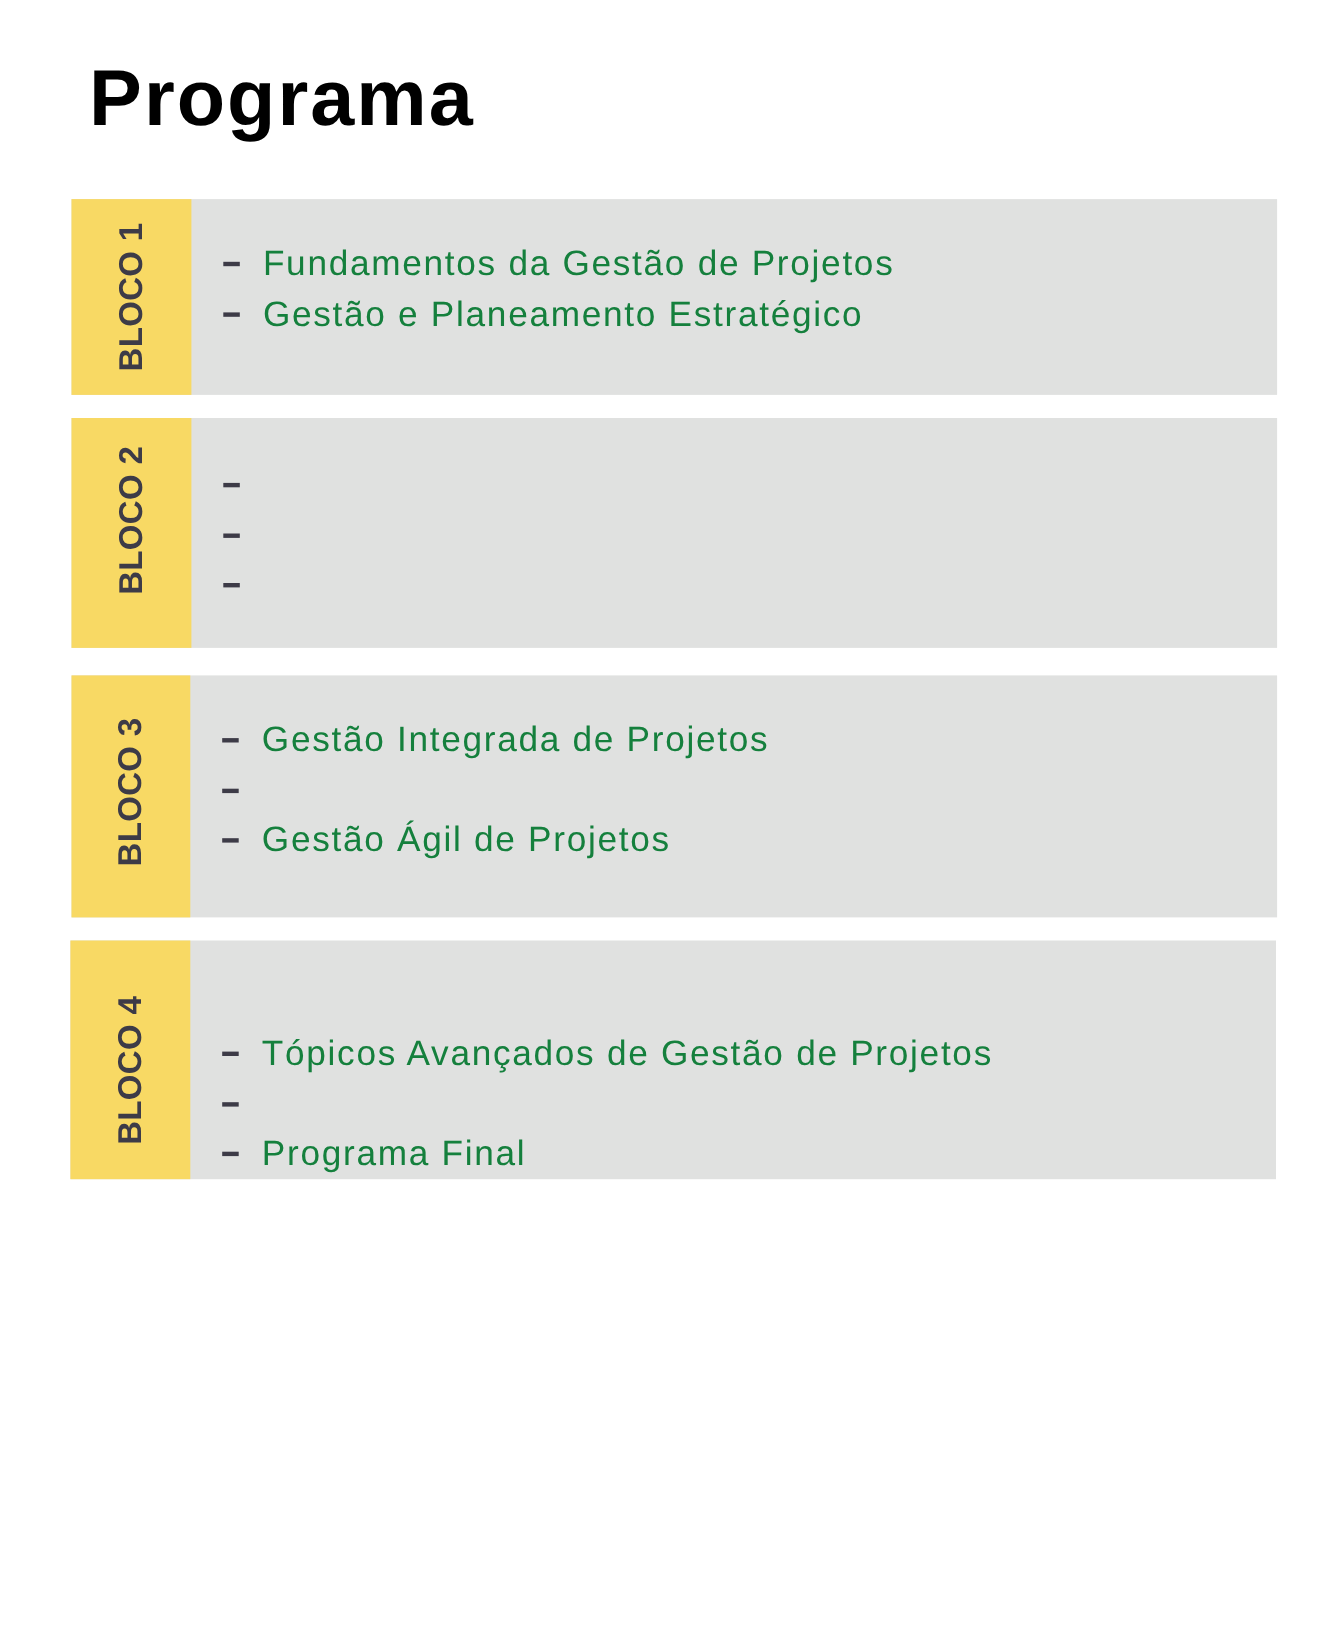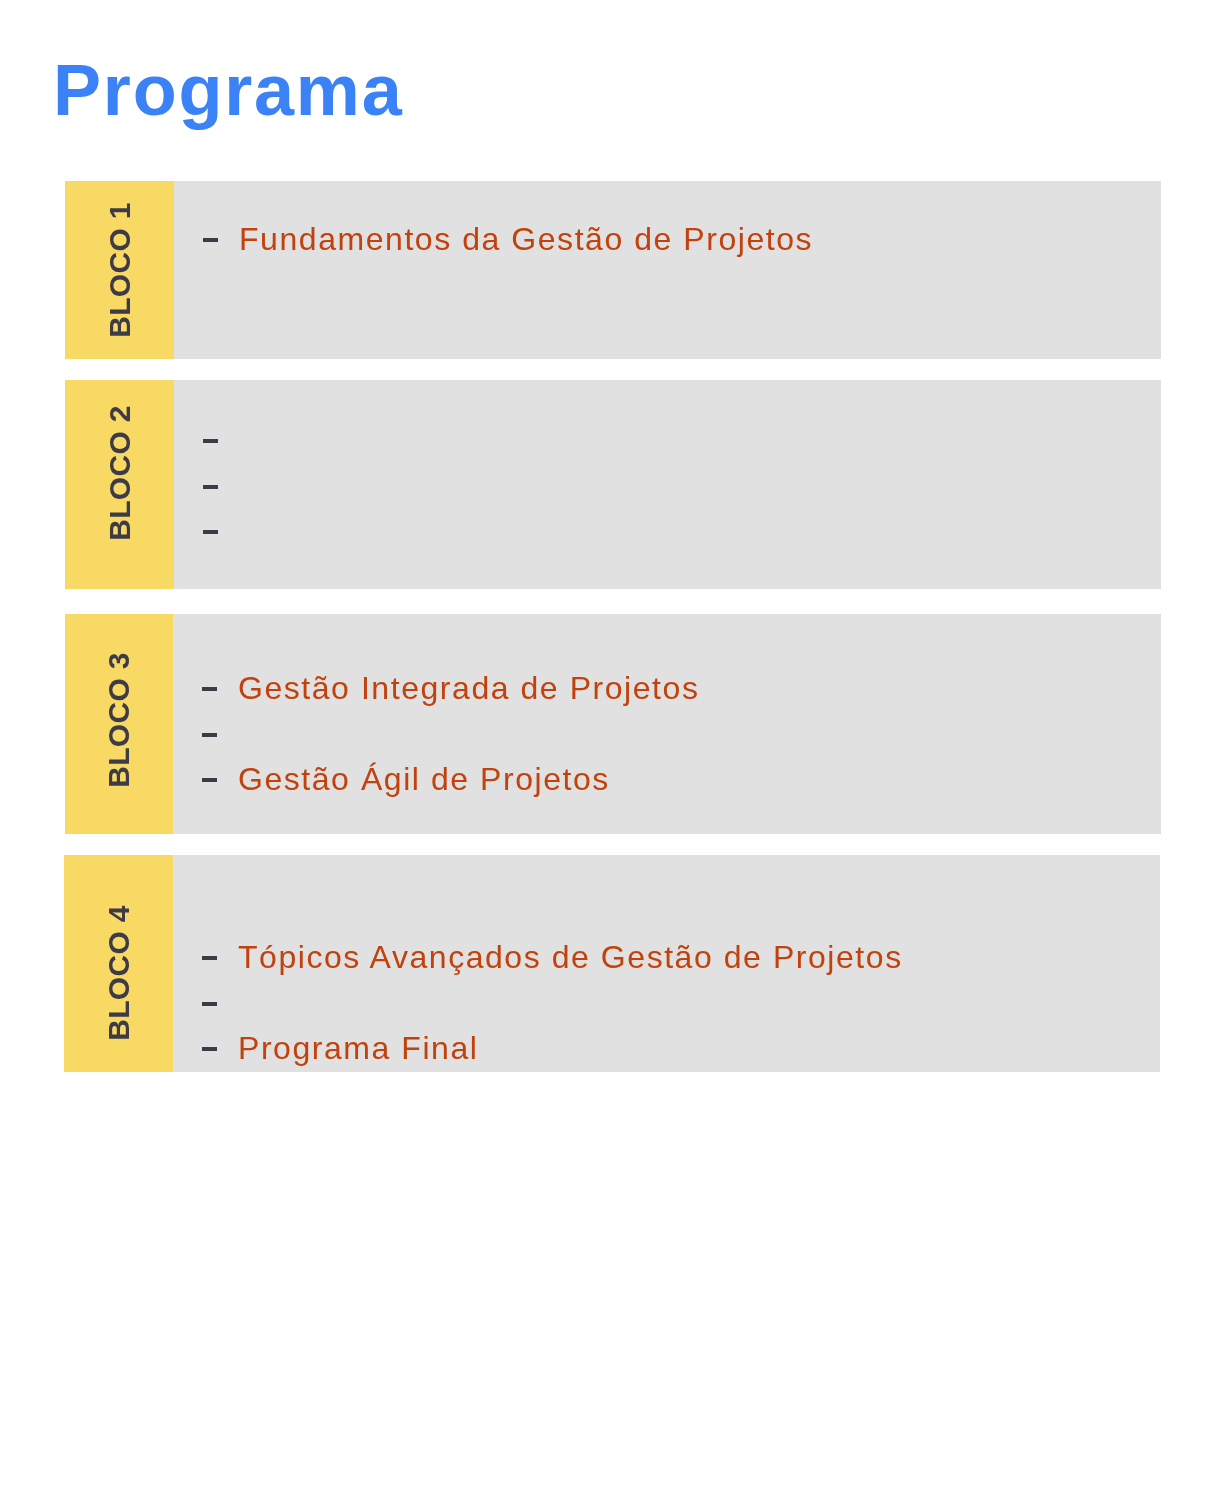--- a/index.html
+++ b/index.html
@@ -1,47 +1,51 @@
 <!DOCTYPE html>
 <html><head>
 <meta charset="utf-8">
 <style>
   html, body { margin: 0; padding: 0; background: #ffffff; }
   body { width: 1219px; height: 1500px; position: relative; overflow: hidden;
          font-family: "Liberation Sans", "DejaVu Sans", sans-serif; }
-  .title { position: absolute; left: 53px; top: 42px; margin: 0;
+  .title { position: absolute; left: 81px; top: 42px; margin: 0;
            font-size: 72px; font-weight: bold; letter-spacing: 1.8px;
-           color: #3b82f6; line-height: 96px; }
+           color: #000000; line-height: 96px; }
   .block { position: absolute; left: 65px; width: 1096px; background: #e0e1e0;
            display: flex; }
   .block-label { width: 109px; background: #f8d964; position: relative; flex: none; }
   .block-label span { position: absolute; left: 50%; top: 50%;
            transform: translate(-50%, -50%) rotate(-90deg);
            white-space: nowrap; font-weight: bold; font-size: 30px;
            color: #3d3b47; letter-spacing: 0.3px; line-height: 30px; }
   .items { list-style: none; margin: 0; padding: 36px 0 0 0; }
   .item { position: relative; height: 45.5px; line-height: 45.5px;
-          font-size: 32px; color: #c2410c; letter-spacing: 1.55px;
+          font-size: 32px; color: #15803d; letter-spacing: 1.55px;
           padding-left: 65px; white-space: nowrap; }
   .dash { position: absolute; left: 29px; top: 21px; width: 15px; height: 4px;
           background: #3d3b47; }
 </style>
 </head>
 <body>
 
 <h1 class="title">Programa</h1>
 
 <section class="block" style="top:181px;height:178px;">
   <div class="block-label">
     <span>BLOCO 1</span>
   </div>
   <ul class="items">
     <li class="item">
       <i class="dash"></i>
       <span>Fundamentos da Gestão de Projetos</span>
+    </li>
+    <li class="item">
+      <i class="dash"></i>
+      <span>Gestão e Planeamento Estratégico</span>
     </li>
   </ul>
 </section>
 
 <section class="block" style="top:380px;height:209px;">
   <div class="block-label">
     <span style="margin-top:-12px;">BLOCO 2</span>
   </div>
   <ul class="items" style="padding-top:38px;">
     <li class="item">
@@ -53,21 +57,21 @@
     <li class="item">
       <i class="dash"></i>
     </li>
   </ul>
 </section>
 
 <section class="block" style="top:614px;height:220px;">
   <div class="block-label" style="width:108px;">
     <span style="margin-top:-4px;">BLOCO 3</span>
   </div>
-  <ul class="items" style="padding-top:36px;margin-top:16px;">
+  <ul class="items" style="padding-top:36px;">
     <li class="item">
       <i class="dash"></i>
       <span>Gestão Integrada de Projetos</span>
     </li>
     <li class="item">
       <i class="dash"></i>
     </li>
     <li class="item">
       <i class="dash"></i>
       <span>Gestão Ágil de Projetos</span>

